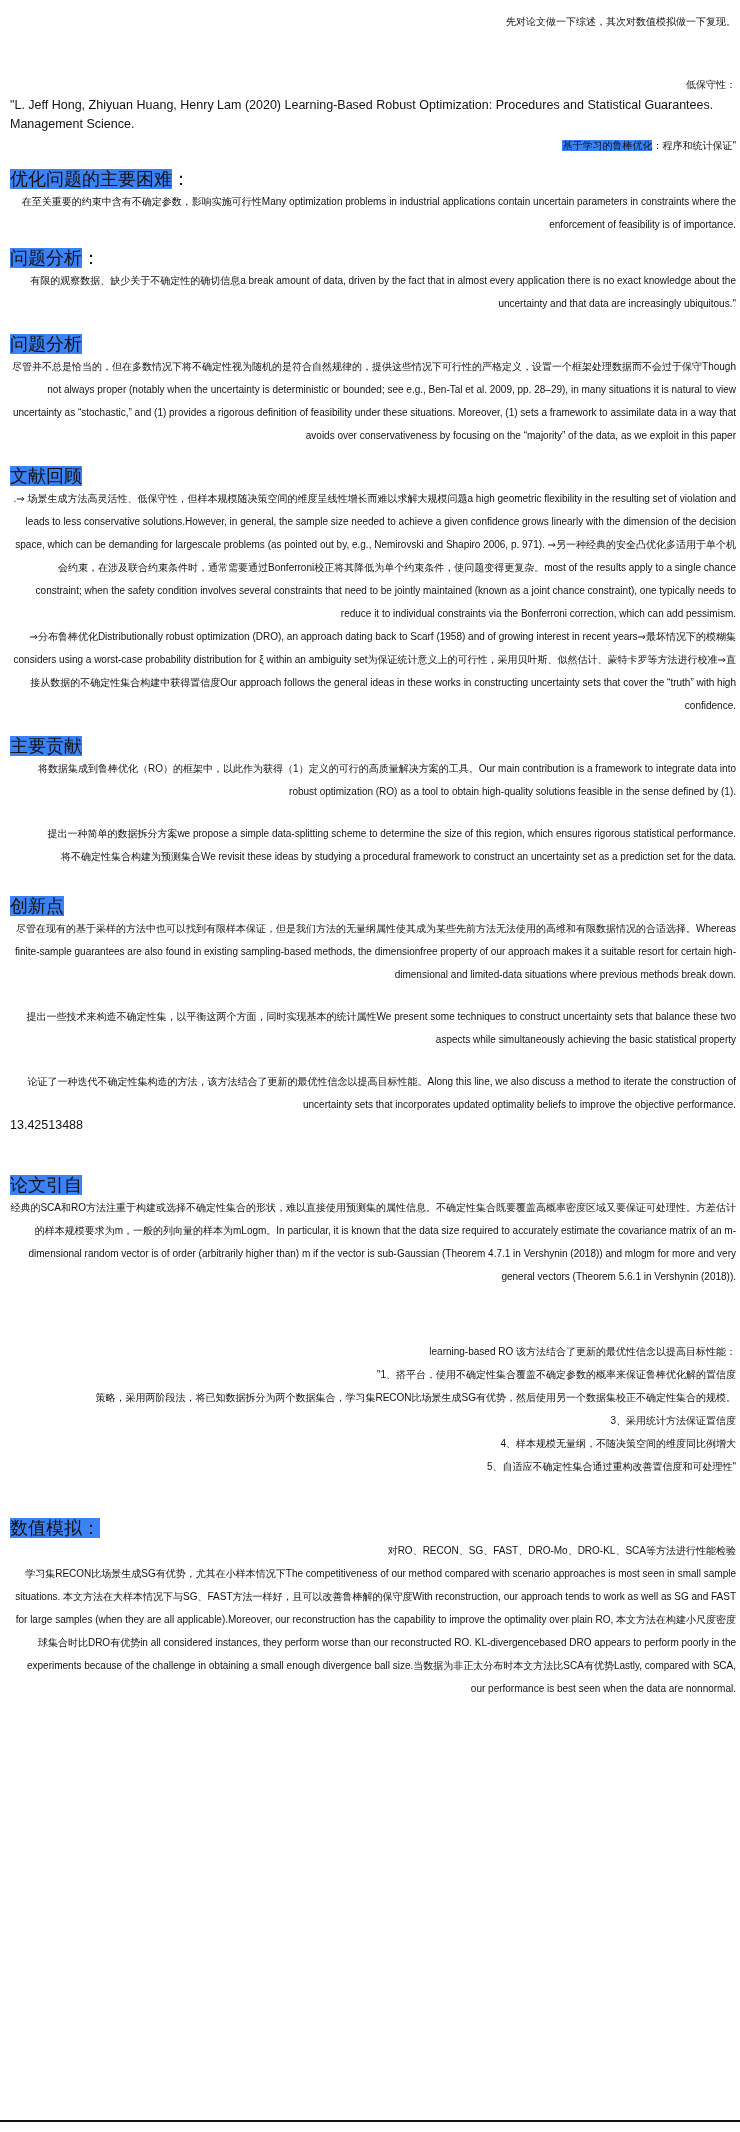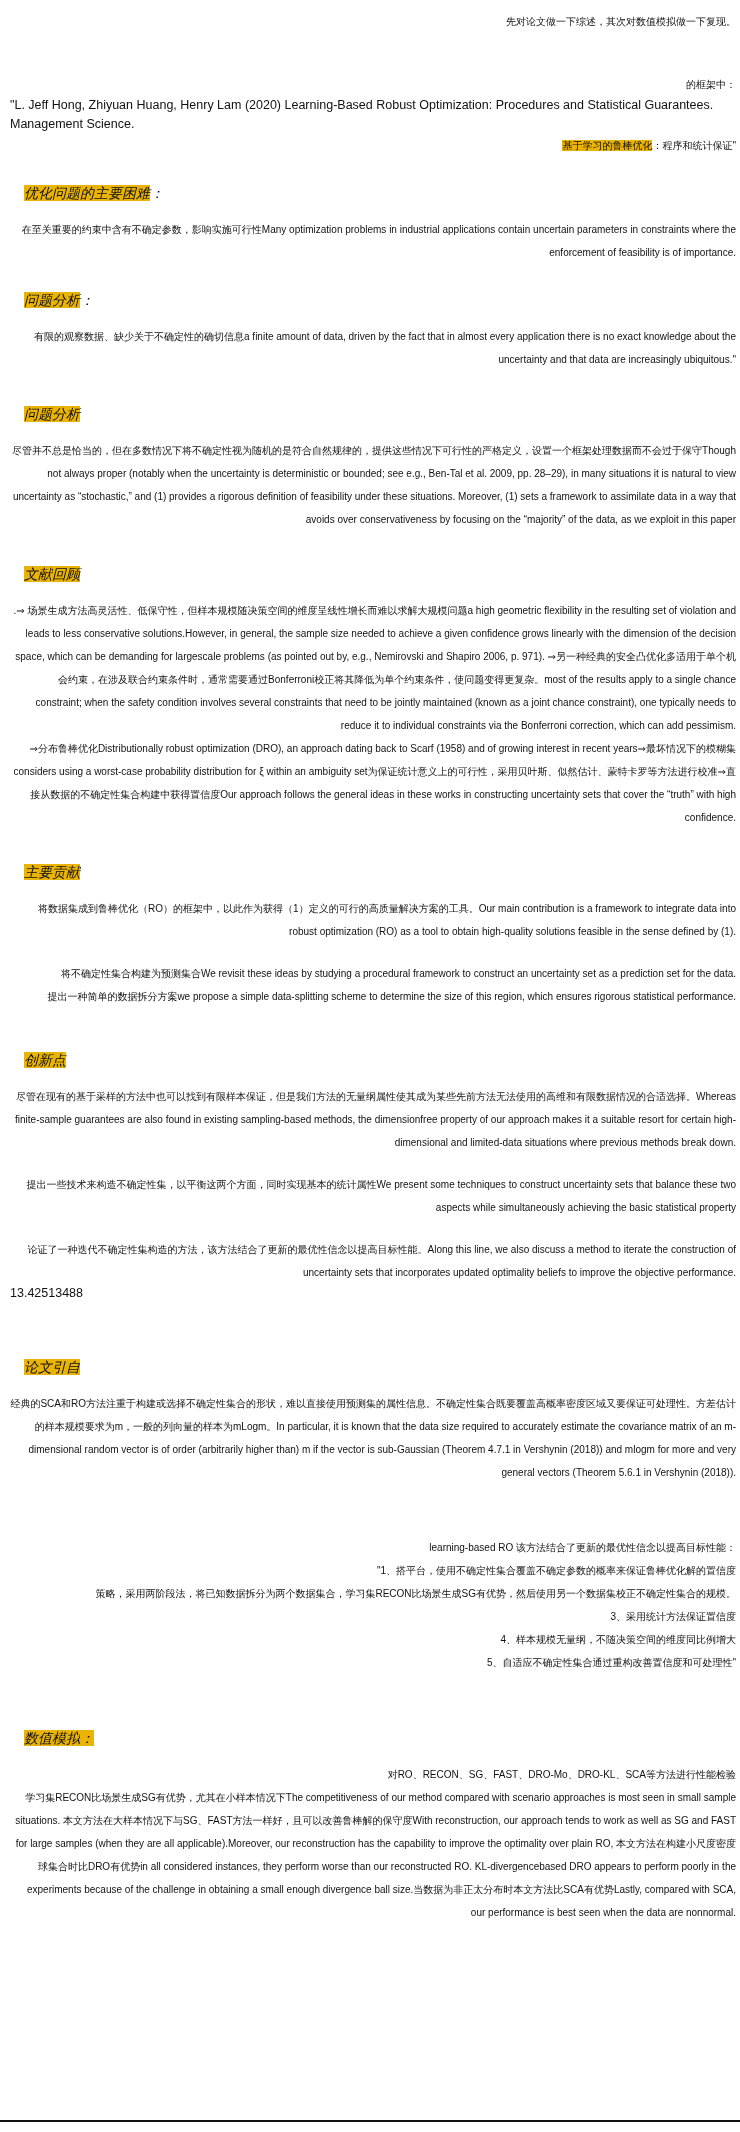--- a/index.html
+++ b/index.html
@@ -31,27 +31,26 @@
     .p.cn {
       font-size: 10px;
       line-height: 23px;
       text-align: right;
     }
     .gap-s { height: 12px; }
     .gap-m { height: 19px; }
     .gap-l { height: 28px; }
     .gap-xl { height: 40px; }
     .hl {
-      background: #eab308;
+      background: #3b82f6;
     }
     .heading {
-      font-size: 14px;
+      font-size: 18px;
       line-height: 21px;
-      margin: 14px;
-      font-style: italic;
+      margin: 0;
     }
     .bottom-rule {
       position: absolute;
       left: 0;
       top: 2120px;
       width: 740px;
       height: 2px;
       background: #111111;
     }
   </style>
@@ -60,37 +59,37 @@
 
 <div class="doc">
 
   <div style="height:10px"></div>
   <p class="p cn">先对论文做一下综述，其次对数值模拟做一下复现。</p>
 
   <div class="gap-l"></div>
   <div class="gap-s"></div>
 
   <div>
-    <p class="p cn">的框架中：</p>
+    <p class="p cn">低保守性：</p>
     <p class="p">"L. Jeff Hong, Zhiyuan Huang, Henry Lam (2020) Learning-Based Robust Optimization: Procedures and Statistical Guarantees. Management Science.</p>
     <p class="p cn"><span class="hl">基于学习的鲁棒优化</span><span>：程序和统计保证"</span></p>
   </div>
 
   <div class="gap-s"></div>
 
   <div>
     <p class="heading"><span class="hl">优化问题的主要困难</span><span>：</span></p>
     <p class="p cn">在至关重要的约束中含有不确定参数，影响实施可行性Many optimization problems in industrial applications contain uncertain parameters in constraints where the enforcement of feasibility is of importance.</p>
   </div>
 
   <div class="gap-s"></div>
 
   <div>
     <p class="heading"><span class="hl">问题分析</span><span>：</span></p>
-    <p class="p cn">有限的观察数据、缺少关于不确定性的确切信息a finite amount of data, driven by the fact that in almost every application there is no exact knowledge about the uncertainty and that data are increasingly ubiquitous."</p>
+    <p class="p cn">有限的观察数据、缺少关于不确定性的确切信息a break amount of data, driven by the fact that in almost every application there is no exact knowledge about the uncertainty and that data are increasingly ubiquitous."</p>
   </div>
 
   <div class="gap-m"></div>
 
   <div>
     <p class="heading"><span class="hl">问题分析</span></p>
     <p class="p cn">尽管并不总是恰当的，但在多数情况下将不确定性视为随机的是符合自然规律的，提供这些情况下可行性的严格定义，设置一个框架处理数据而不会过于保守Though not always proper (notably when the uncertainty is deterministic or bounded; see e.g., Ben-Tal et al. 2009, pp. 28–29), in many situations it is natural to view uncertainty as “stochastic,” and (1) provides a rigorous definition of feasibility under these situations. Moreover, (1) sets a framework to assimilate data in a way that avoids over conservativeness by focusing on the “majority” of the data, as we exploit in this paper</p>
   </div>
 
   <div class="gap-m"></div>
@@ -100,22 +99,22 @@
     <p class="p cn">.⇒ 场景生成方法高灵活性、低保守性，但样本规模随决策空间的维度呈线性增长而难以求解大规模问题a high geometric flexibility in the resulting set of violation and leads to less conservative solutions.However, in general, the sample size needed to achieve a given confidence grows linearly with the dimension of the decision space, which can be demanding for largescale problems (as pointed out by, e.g., Nemirovski and Shapiro 2006, p. 971). ⇒另一种经典的安全凸优化多适用于单个机会约束，在涉及联合约束条件时，通常需要通过Bonferroni校正将其降低为单个约束条件，使问题变得更复杂。most of the results apply to a single chance constraint; when the safety condition involves several constraints that need to be jointly maintained (known as a joint chance constraint), one typically needs to reduce it to individual constraints via the Bonferroni correction, which can add pessimism.</p>
     <p class="p cn">⇒分布鲁棒优化Distributionally robust optimization (DRO), an approach dating back to Scarf (1958) and of growing interest in recent years⇒最坏情况下的模糊集considers using a worst-case probability distribution for ξ within an ambiguity set为保证统计意义上的可行性，采用贝叶斯、似然估计、蒙特卡罗等方法进行校准⇒直接从数据的不确定性集合构建中获得置信度Our approach follows the general ideas in these works in constructing uncertainty sets that cover the “truth” with high confidence.</p>
   </div>
 
   <div class="gap-m"></div>
 
   <div>
     <p class="heading"><span class="hl">主要贡献</span></p>
     <p class="p cn">将数据集成到鲁棒优化（RO）的框架中，以此作为获得（1）定义的可行的高质量解决方案的工具。Our main contribution is a framework to integrate data into robust optimization (RO) as a tool to obtain high-quality solutions feasible in the sense defined by (1).</p>
     <div class="gap-m"></div>
+    <p class="p cn">提出一种简单的数据拆分方案we propose a simple data-splitting scheme to determine the size of this region, which ensures rigorous statistical performance.</p>
     <p class="p cn">将不确定性集合构建为预测集合We revisit these ideas by studying a procedural framework to construct an uncertainty set as a prediction set for the data.</p>
-    <p class="p cn">提出一种简单的数据拆分方案we propose a simple data-splitting scheme to determine the size of this region, which ensures rigorous statistical performance.</p>
   </div>
 
   <div class="gap-l"></div>
 
   <div>
     <p class="heading"><span class="hl">创新点</span></p>
     <p class="p cn">尽管在现有的基于采样的方法中也可以找到有限样本保证，但是我们方法的无量纲属性使其成为某些先前方法无法使用的高维和有限数据情况的合适选择。Whereas finite-sample guarantees are also found in existing sampling-based methods, the dimensionfree property of our approach makes it a suitable resort for certain high-dimensional and limited-data situations where previous methods break down.</p>
     <div class="gap-m"></div>
     <p class="p cn">提出一些技术来构造不确定性集，以平衡这两个方面，同时实现基本的统计属性We present some techniques to construct uncertainty sets that balance these two aspects while simultaneously achieving the basic statistical property</p>
     <div class="gap-m"></div>

